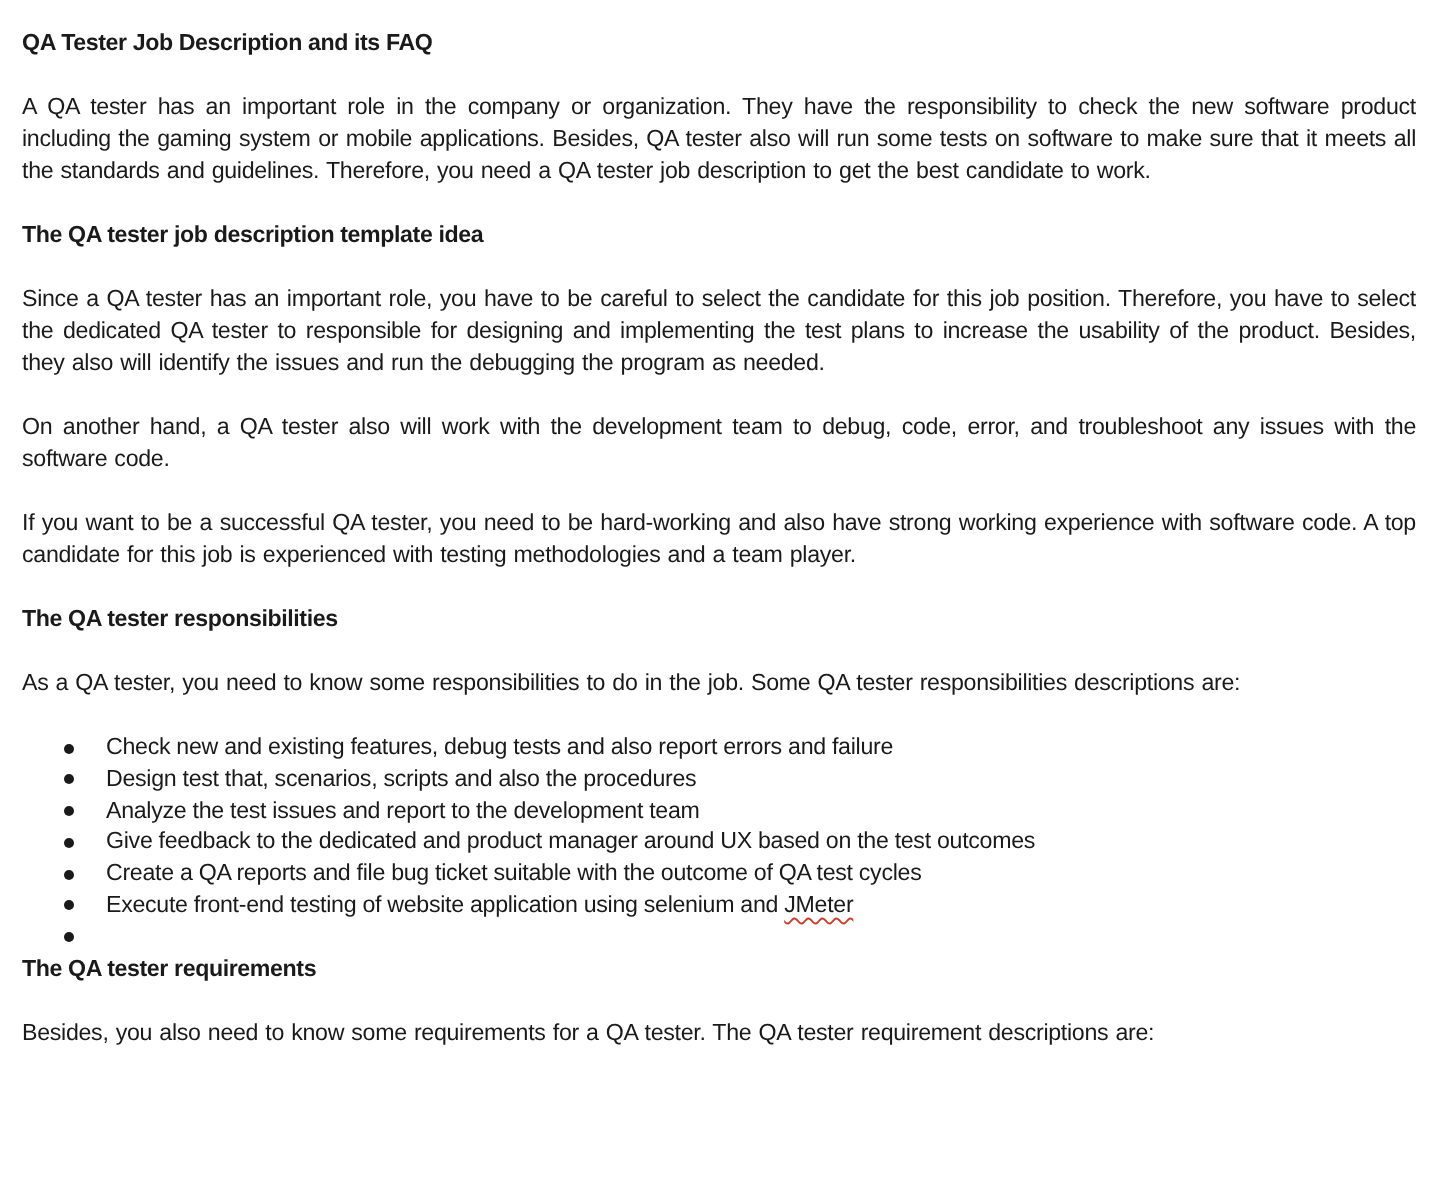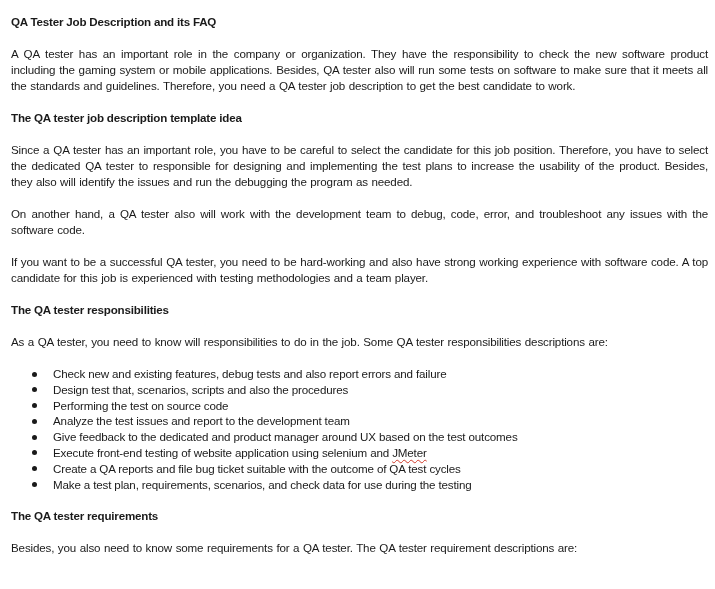--- a/index.html
+++ b/index.html
@@ -70,53 +70,48 @@
   <div class="heading">QA Tester Job Description and its FAQ</div>
 
   <p class="para">A QA tester has an important role in the company or organization. They have the responsibility to check the new software product including the gaming system or mobile applications. Besides, QA tester also will run some tests on software to make sure that it meets all the standards and guidelines. Therefore, you need a QA tester job description to get the best candidate to work.</p>
 
   <div class="heading">The QA tester job description template idea</div>
   <p class="para">Since a QA tester has an important role, you have to be careful to select the candidate for this job position. Therefore, you have to select the dedicated QA tester to responsible for designing and implementing the test plans to increase the usability of the product. Besides, they also will identify the issues and run the debugging the program as needed.</p>
   <p class="para">On another hand, a QA tester also will work with the development team to debug, code, error, and troubleshoot any issues with the software code.</p>
   <p class="para">If you want to be a successful QA tester, you need to be hard-working and also have strong working experience with software code. A top candidate for this job is experienced with testing methodologies and a team player.</p>
 
   <div class="heading">The QA tester responsibilities</div>
-  <p class="para last">As a QA tester, you need to know will responsibilities to do in the job. Some QA tester responsibilities descriptions are:</p>
+  <p class="para last">As a QA tester, you need to know some responsibilities to do in the job. Some QA tester responsibilities descriptions are:</p>
 
   <ul class="bullets">
     <li>
       <span class="bullet-dot"></span>
       <span>Check new and existing features, debug tests and also report errors and failure</span>
     </li>
     <li>
       <span class="bullet-dot"></span>
       <span>Design test that, scenarios, scripts and also the procedures</span>
     </li>
     <li>
       <span class="bullet-dot"></span>
-      <span>Performing the test on source code</span>
-    </li>
-    <li>
-      <span class="bullet-dot"></span>
       <span>Analyze the test issues and report to the development team</span>
     </li>
     <li>
       <span class="bullet-dot"></span>
       <span>Give feedback to the dedicated and product manager around UX based on the test outcomes</span>
     </li>
     <li>
       <span class="bullet-dot"></span>
+      <span>Create a QA reports and file bug ticket suitable with the outcome of QA test cycles</span>
+    </li>
+    <li>
+      <span class="bullet-dot"></span>
       <span>Execute front-end testing of website application using selenium and </span><span class="spell">JMeter</span>
     </li>
     <li>
       <span class="bullet-dot"></span>
-      <span>Create a QA reports and file bug ticket suitable with the outcome of QA test cycles</span>
-    </li>
-    <li>
-      <span class="bullet-dot"></span>
-      <span>Make a test plan, requirements, scenarios, and check data for use during the testing</span>
     </li>
   </ul>
 
   <div class="heading">The QA tester requirements</div>
   <p class="para last">Besides, you also need to know some requirements for a QA tester. The QA tester requirement descriptions are:</p>
 
 </div>
 
 </body></html>

